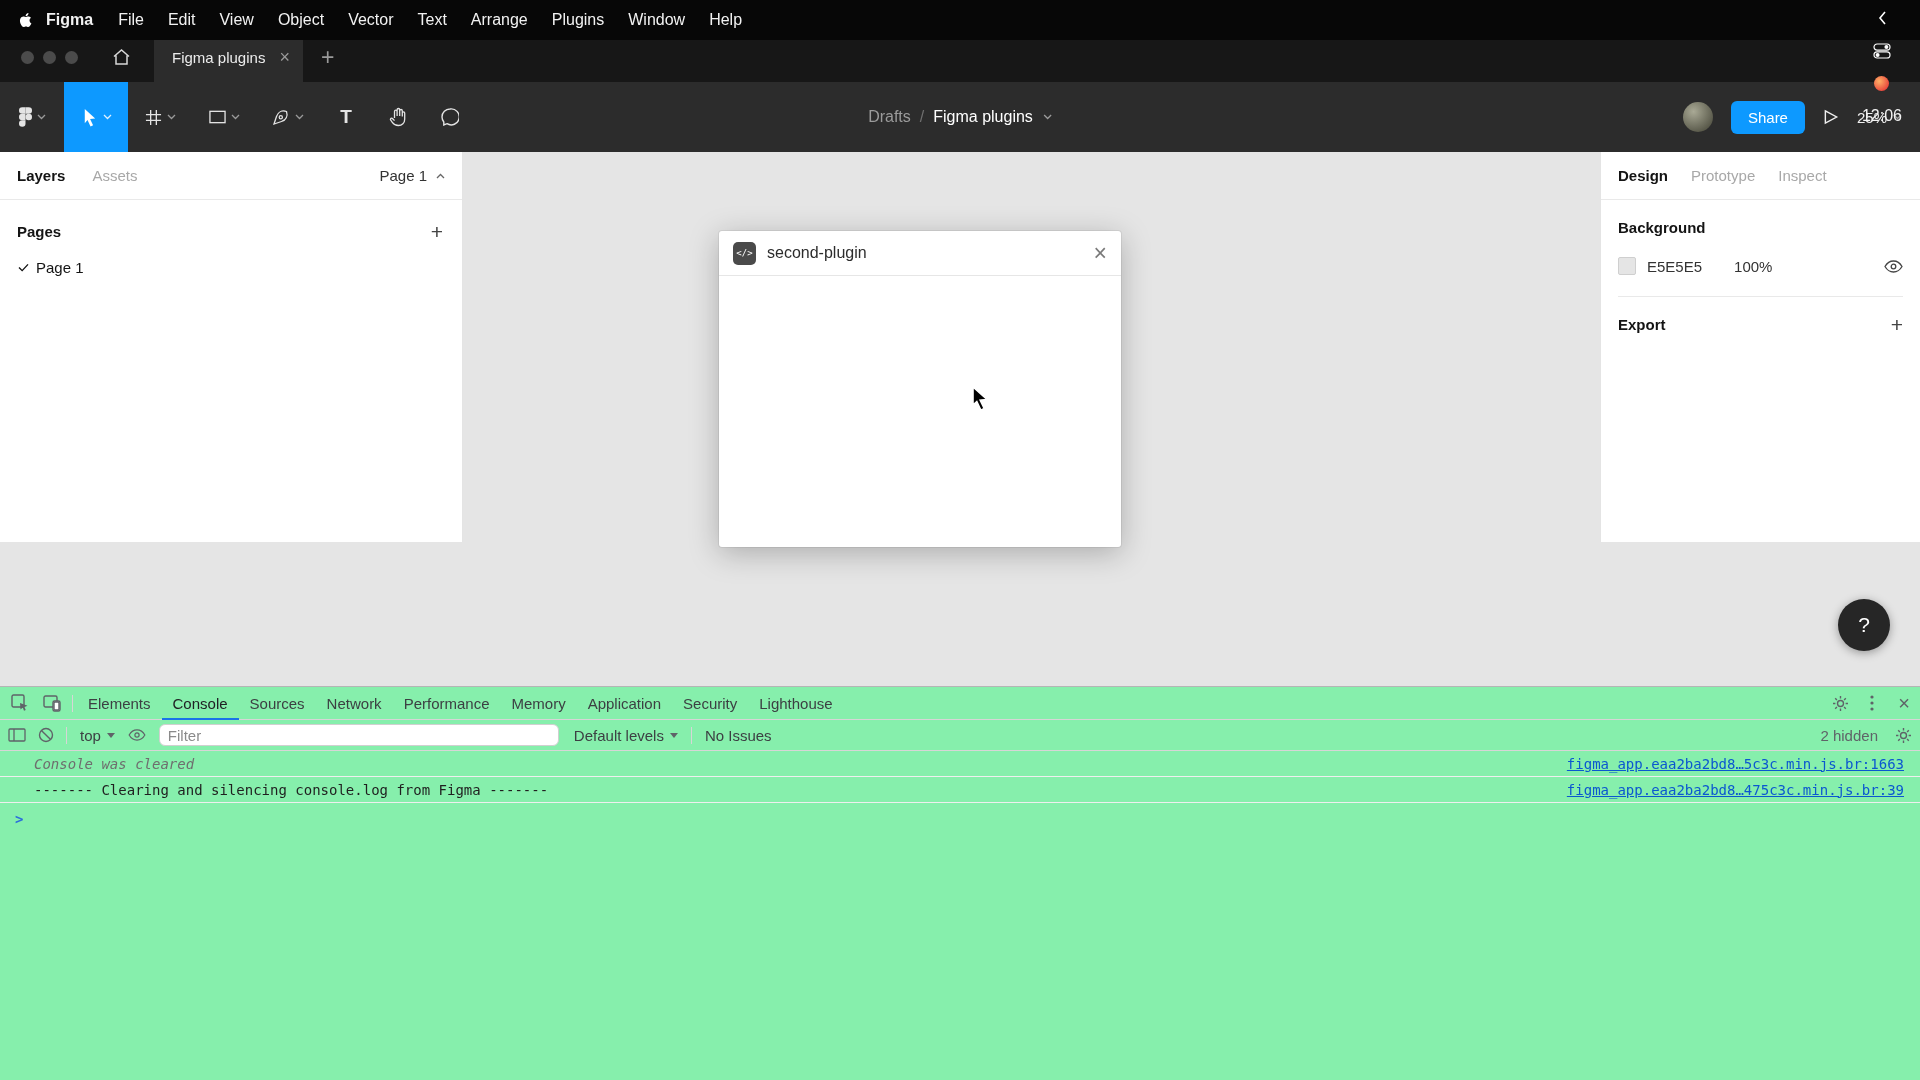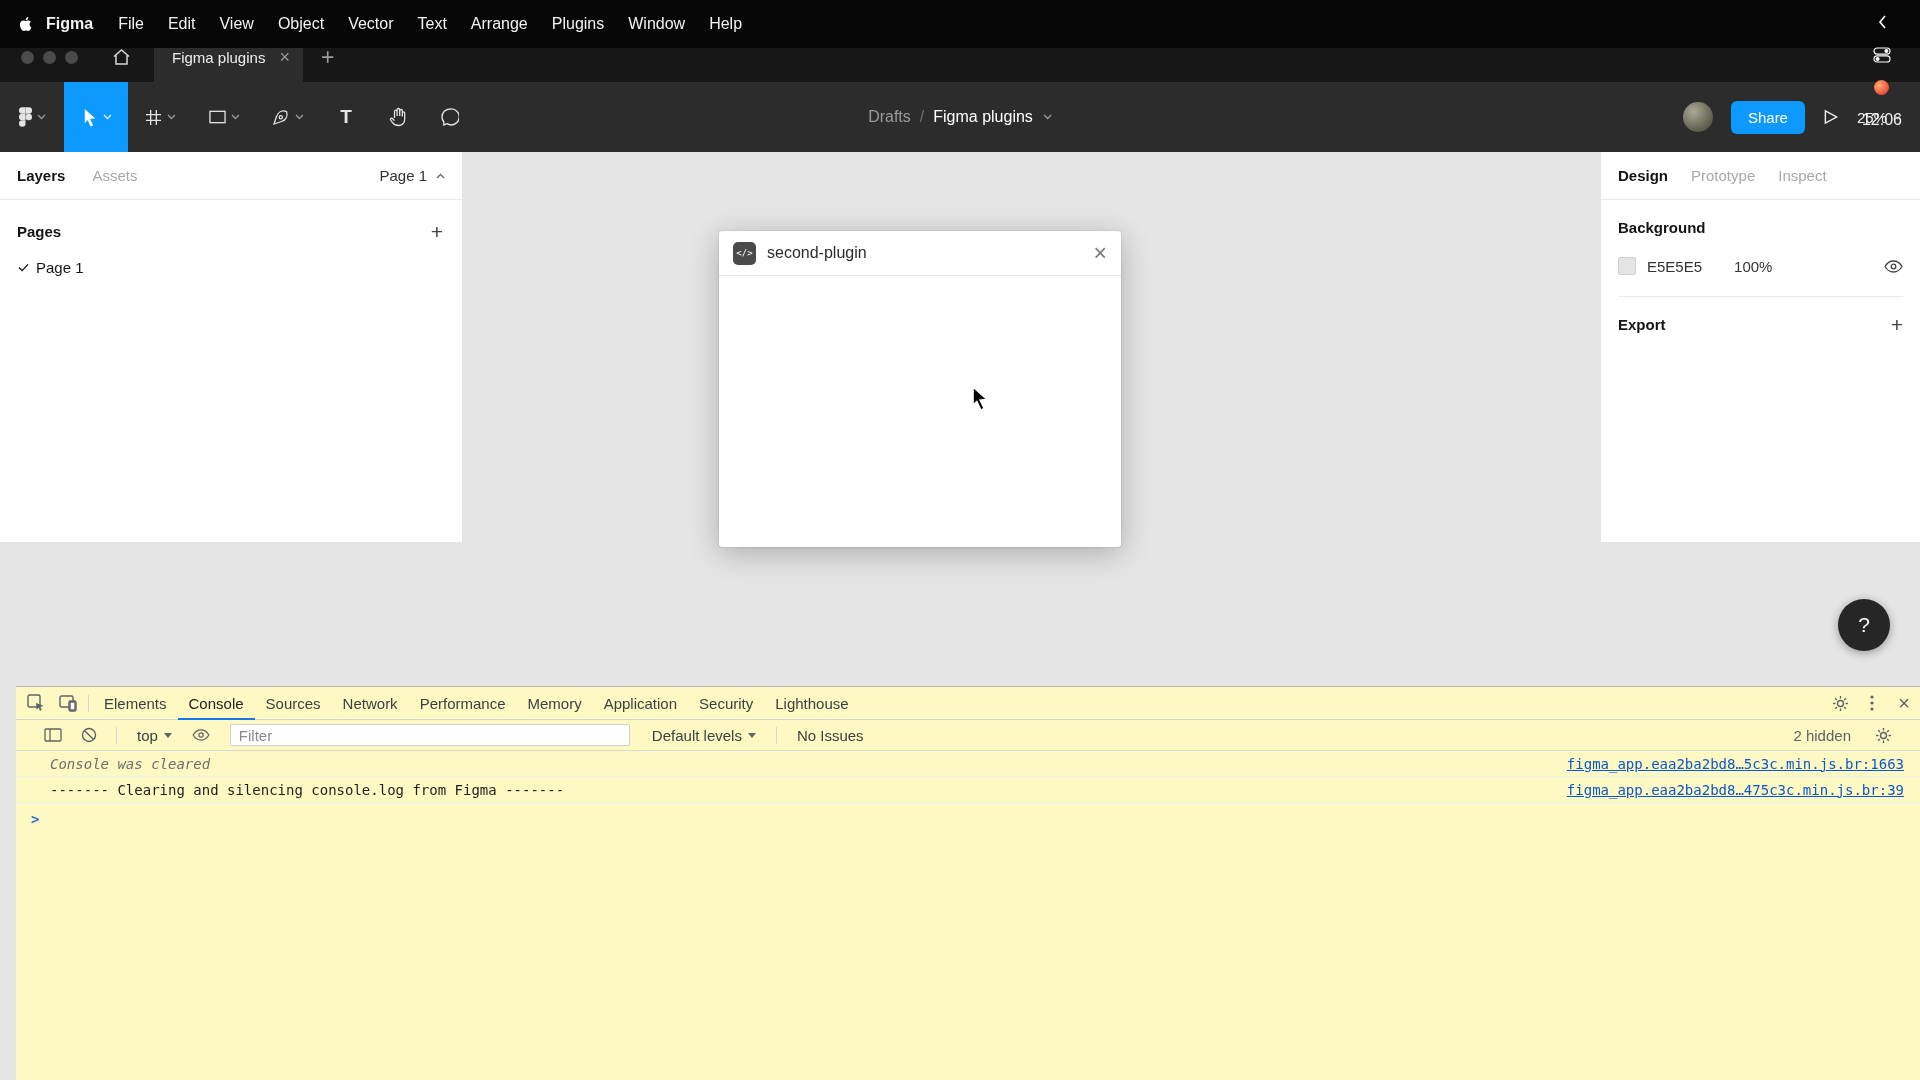--- a/index.html
+++ b/index.html
@@ -1,21 +1,21 @@
 <!DOCTYPE html>
 <html><head>
 <meta charset="utf-8">
 <style>
   * { margin:0; padding:0; box-sizing:border-box; }
   html,body { width:1920px; height:1080px; overflow:hidden; }
   body { font-family:"Liberation Sans",sans-serif; background:#e5e5e5; position:relative; color:#111; }
   .icon { display:inline-flex; align-items:center; justify-content:center; }
 
   
-  .menubar { position:absolute; top:0; left:0; right:0; height:48px; background:#070707; color:#f2f2f2;
+  .menubar { position:absolute; top:0; left:0; right:0; height:40px; background:#070707; color:#f2f2f2;
              display:flex; align-items:center; padding:0 18px; font-size:16px; z-index:40; }
   .mb-left { display:flex; align-items:center; }
   .mb-app { font-weight:700; padding:0 13px; }
   .mb-item { padding:0 12px; }
   .mb-right { margin-left:auto; display:flex; align-items:center; gap:16px; font-size:15px;flex-direction:column; }
   .siri-dot { width:15px; height:15px; border-radius:50%;
               background:radial-gradient(circle at 35% 35%, #ffb066, #e8453c 75%); }
   .mb-time { font-size:16px; }
 
   
@@ -99,34 +99,34 @@
   .rp-divider { margin-top:21px; border-top:1px solid #e9e9e9; }
   .export-row { display:flex; align-items:center; padding:17px; font-size:15px; font-weight:700; color:#141414;gap:15px; }
   .export-plus { margin-left:auto; font-size:21px; font-weight:400; color:#444; line-height:1; }
 
   .help-fab { position:absolute; left:1838px; top:599px; width:52px; height:52px; border-radius:50%; background:#262626;
               color:#fff; display:flex; align-items:center; justify-content:center; font-size:21px;
               box-shadow:0 2px 10px rgba(0,0,0,.35); z-index:50; }
   .cursor { position:absolute; left:970px; top:385px; z-index:60; pointer-events:none; }
 
   
-  .devtools { position:absolute; left:16px; right:0; bottom:0; height:394px; background:#fef9c3;
+  .devtools { position:absolute; left:0; right:0; bottom:0; height:394px; background:#86efac;
               border-top:1px solid #b5b5b5; font-size:15px; color:#333; z-index:20; }
   .dt-tabs { height:33px; display:flex; align-items:center; border-bottom:1px solid #d6d6d6; padding-left:4px; }
   .dt-iconbtn { width:32px; height:33px; display:flex; align-items:center; justify-content:center; color:#5f6368; }
   .dt-sep { width:1px; height:17px; background:#d6d6d6; margin:0 4px; }
   .dt-tab { padding:0 11px; height:33px; line-height:33px; color:#3c4043; }
   .dt-tab.active { box-shadow:inset 0 -2px 0 #1a73e8; color:#202124; }
   .dt-right { margin-left:auto; display:flex; align-items:center; }
   .dt-x { font-size:20px; color:#5f6368; }
-  .dt-console-bar { height:31px; display:flex; align-items:center; gap:10px; border-bottom:1px solid #d6d6d6; padding:0 24px; }
+  .dt-console-bar { height:31px; display:flex; align-items:center; gap:3px; border-bottom:1px solid #d6d6d6; padding:0 4px; }
   .cb-btn { width:26px; height:26px; display:flex; align-items:center; justify-content:center; color:#5f6368; }
   .cb-text { display:flex; align-items:center; gap:6px; padding:0 6px; color:#3c4043; }
   .caret { color:#5f6368; display:inline-flex; }
-  .filter-input { width:400px; height:22px; border:1px solid #d0d0d0; border-radius:1px; font-size:15px; padding:0 8px;
+  .filter-input { width:400px; height:22px; border:1px solid #d0d0d0; border-radius:6px; font-size:15px; padding:0 8px;
                   color:#333; margin:0 6px; font-family:"Liberation Sans",sans-serif; }
   .filter-input::placeholder { color:#8a8a8a; }
   .cb-spacer { flex:1; }
   .hidden-count { color:#5f6368; padding:0 9px; }
   .console-msgs { font-family:"DejaVu Sans Mono",monospace; font-size:14px; }
   .msg-row { display:flex; align-items:center; min-height:26px; padding:2px 16px 2px 34px; border-bottom:1px solid #efefef; }
   .msg-info { color:#6e6e6e; font-style:italic; }
   .msg-log { color:#1f1f1f; }
   .msg-src { margin-left:auto; color:#0b57d0; text-decoration:underline; white-space:nowrap; }
   .prompt-row { display:flex; align-items:center; min-height:27px; padding:4px 16px 0 15px; color:#2c6fdc; font-weight:700; }

